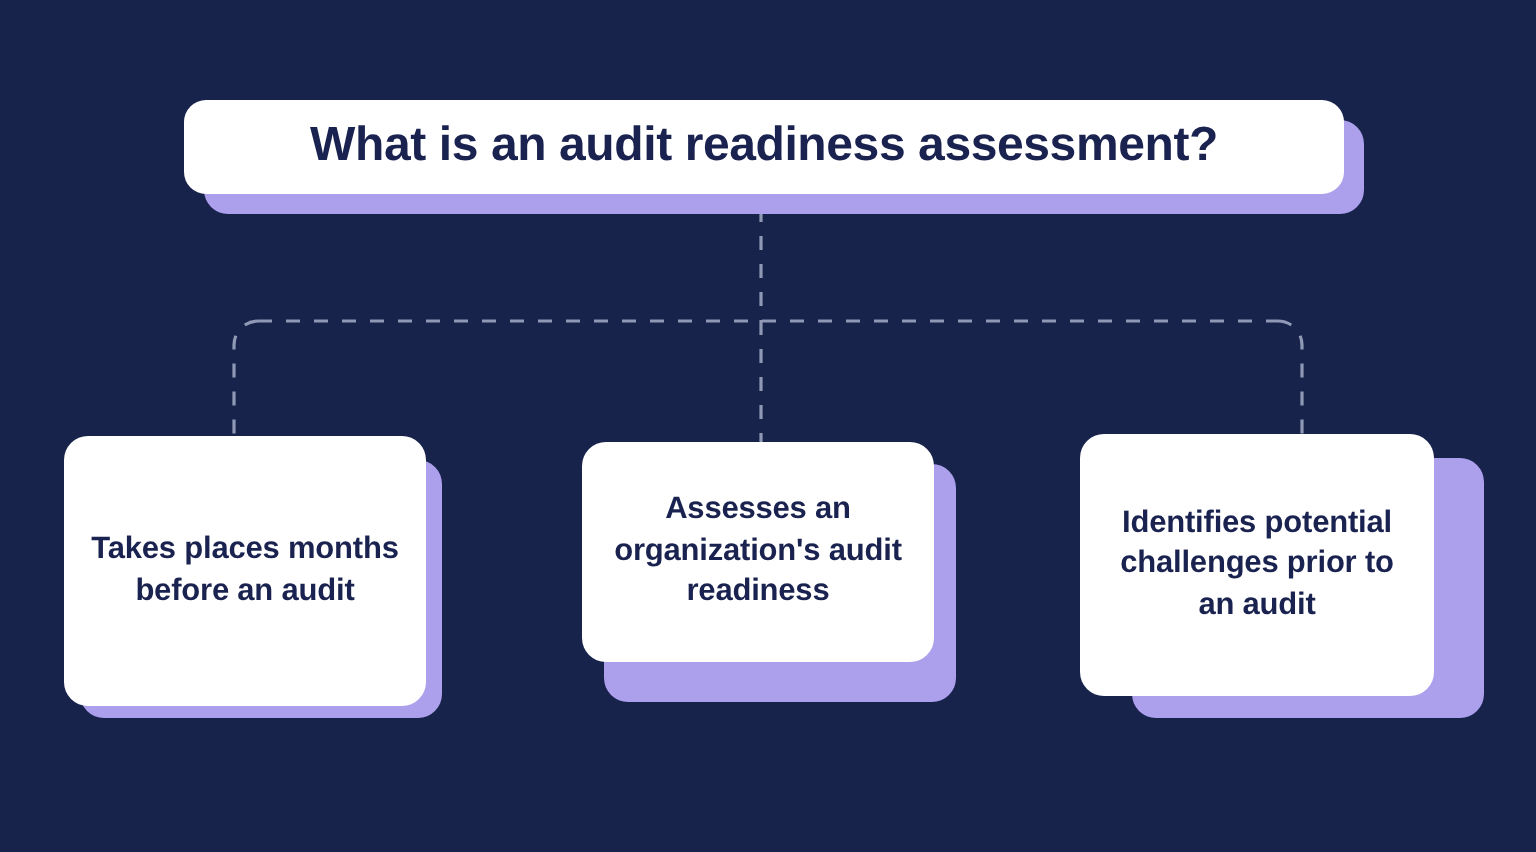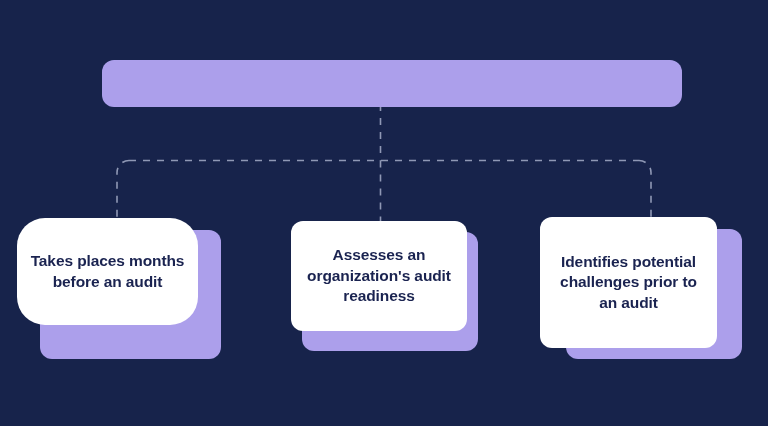--- a/index.html
+++ b/index.html
@@ -80,25 +80,24 @@
     padding: 0 10px;
   }
 
   #child-0-shadow {
     left: 40px;
     top: 230px;
     width: 181px;
     height: 129px;
   }
   #child-0 {
-    left: 17px;
+    left: 32px;
     top: 218px;
     width: 181px;
-    height: 107px;
-    border-radius: 28px;
+    height: 135px;
   }
 
   #child-1-shadow {
     left: 302px;
     top: 232px;
     width: 176px;
     height: 119px;
   }
   #child-1 {
     left: 291px;
@@ -134,20 +133,23 @@
 
       <path d="M129 160.5 A12 12 0 0 0 117 172.5 L117 220"></path>
 
       <path d="M639 160.5 A12 12 0 0 1 651 172.5 L651 218"></path>
 
       <path d="M380.5 160.5 L380.5 222"></path>
     </g>
   </svg>
 
   <div class="card-shadow" id="title-shadow"></div>
+  <div class="card" id="title-card">
+    <span class="card-text">What is an audit readiness assessment?</span>
+  </div>
 
   <div class="card-shadow" id="child-0-shadow"></div>
   <div class="card child-card" id="child-0">
     <span class="card-text">Takes places months before an audit</span>
   </div>
 
   <div class="card-shadow" id="child-1-shadow"></div>
   <div class="card child-card" id="child-1">
     <span class="card-text">Assesses an organization's audit readiness</span>
   </div>

